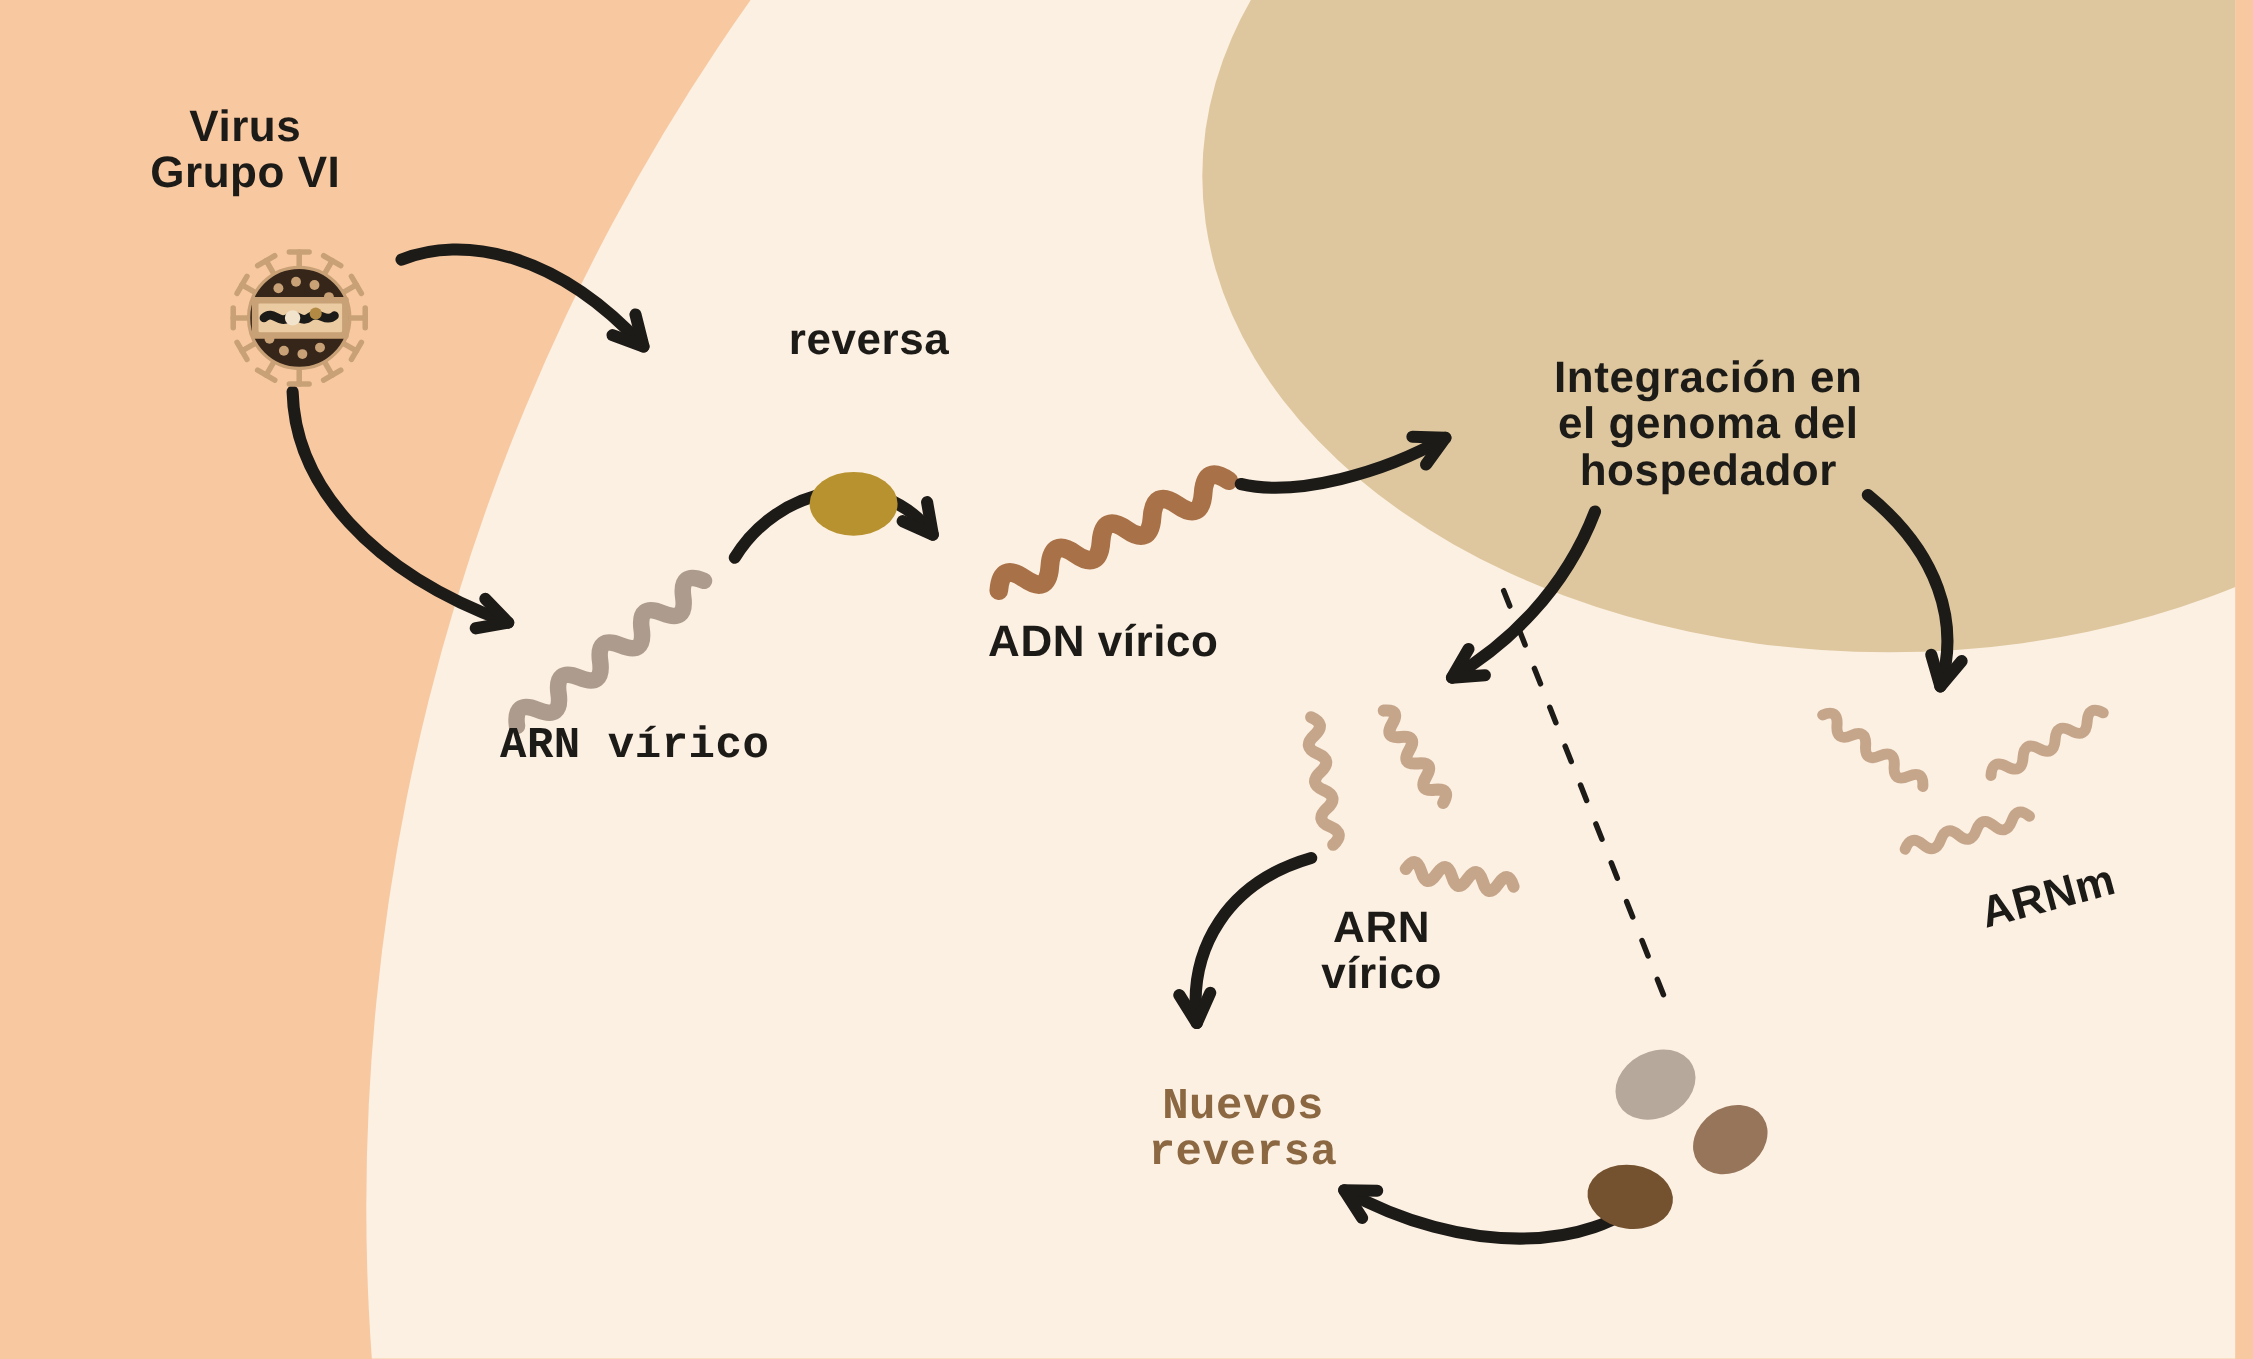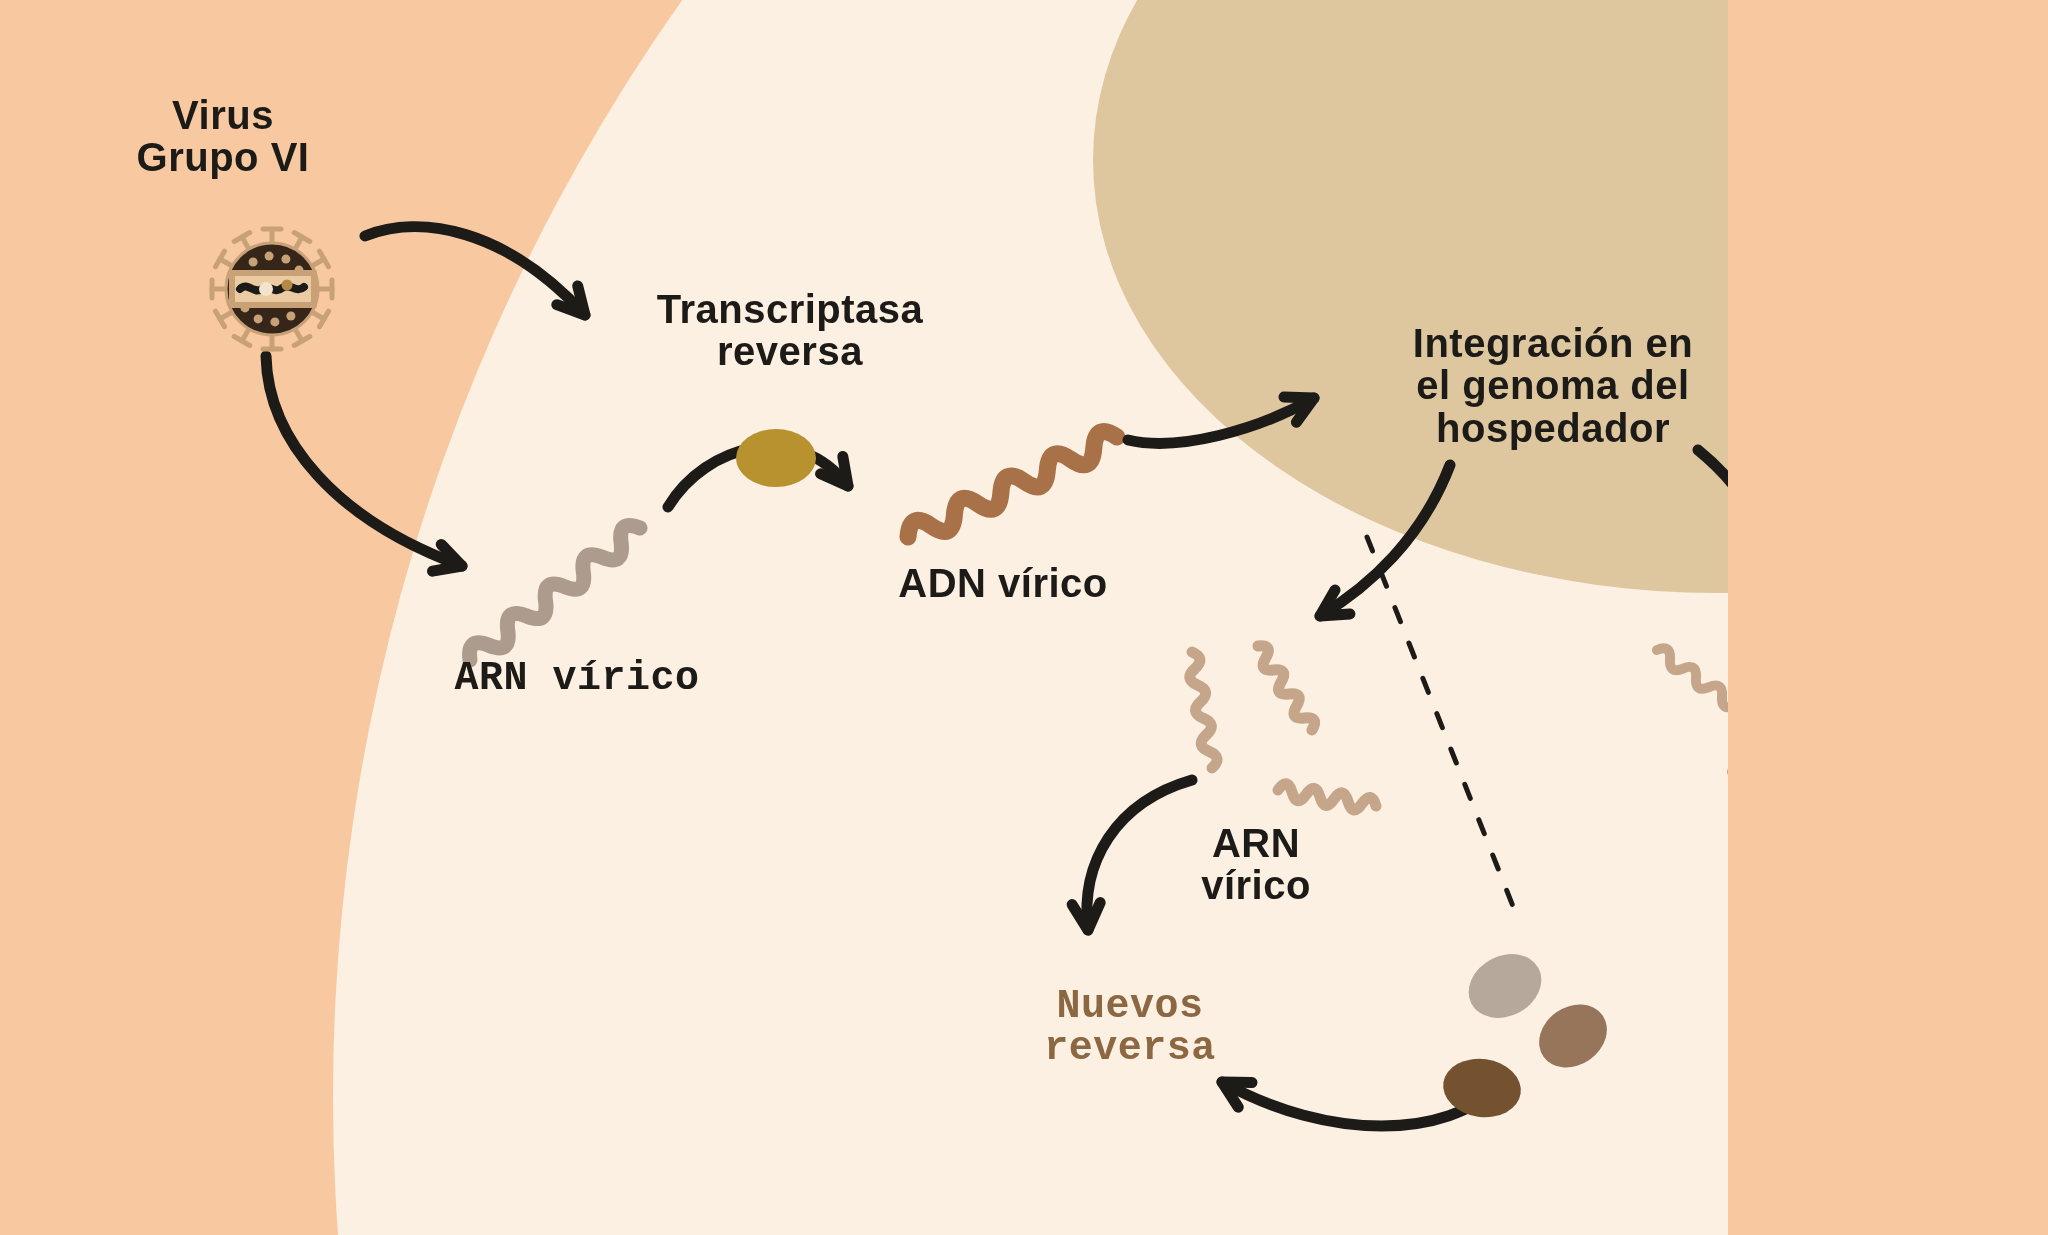--- a/index.html
+++ b/index.html
@@ -1,21 +1,21 @@
 <!DOCTYPE html>
 <html style="--peach: #F8C9A1; --cream: #FCF0E2; --tan: #DEC79E; --ink: #1D1B18; --gold: #B8922F; --adn_brown: #A87147; --arn_taupe: #AD9C8E; --rna_tan: #C6A68B; --oval_light: #B6A89B; --oval_medium: #97755B; --oval_dark: #74522F; --nuevos_text: #8B6742; --spike: #C9A176; --virus_body: #36261A; --band_inner: #EBCBA1; --cream_dot: #F2E3CD; --gold_dot: #B28A44;"><head>
 <meta charset="utf-8">
 <style>
   html,body{margin:0;padding:0;}
   body{
     width:2048px;height:1235px;overflow:hidden;
     font-family:"Liberation Sans","DejaVu Sans",sans-serif;
     background:var(--peach);
   }
-  .stage{position:relative;width:1728px;height:1235px;overflow:hidden;}
+  .stage{position:relative;width:2032px;height:1235px;overflow:hidden;}
   .scene{position:absolute;left:0;top:0;width:2048px;height:1235px;display:block;}
 
   .label{
     position:absolute;
     font-weight:700;
     color:var(--ink);
     font-size:40px;
     line-height:1.06;
     text-align:center;
     transform:translateX(-50%);
@@ -133,21 +133,20 @@
       <circle cx="15" cy="-4" r="5.5" fill="var(--gold_dot)"></circle>
     </g>
   </svg>
 
   <div class="label" style="left:223px;top:94px;">
     <div>Virus</div>
     <div>Grupo VI</div>
   </div>
 
   <div class="label" style="left:790px;top:288px;">
-    <div>Transcriptasa</div>
     <div>reversa</div>
   </div>
 
   <div class="label" style="left:577px;top:658px;font-family:Liberation Mono, monospace;">ARN vírico</div>
 
   <div class="label" style="left:1003px;top:562px;">ADN vírico</div>
 
   <div class="label" style="left:1553px;top:298px;margin-top:24px;">
     <div>Integración en</div>
     <div>el genoma del</div>

